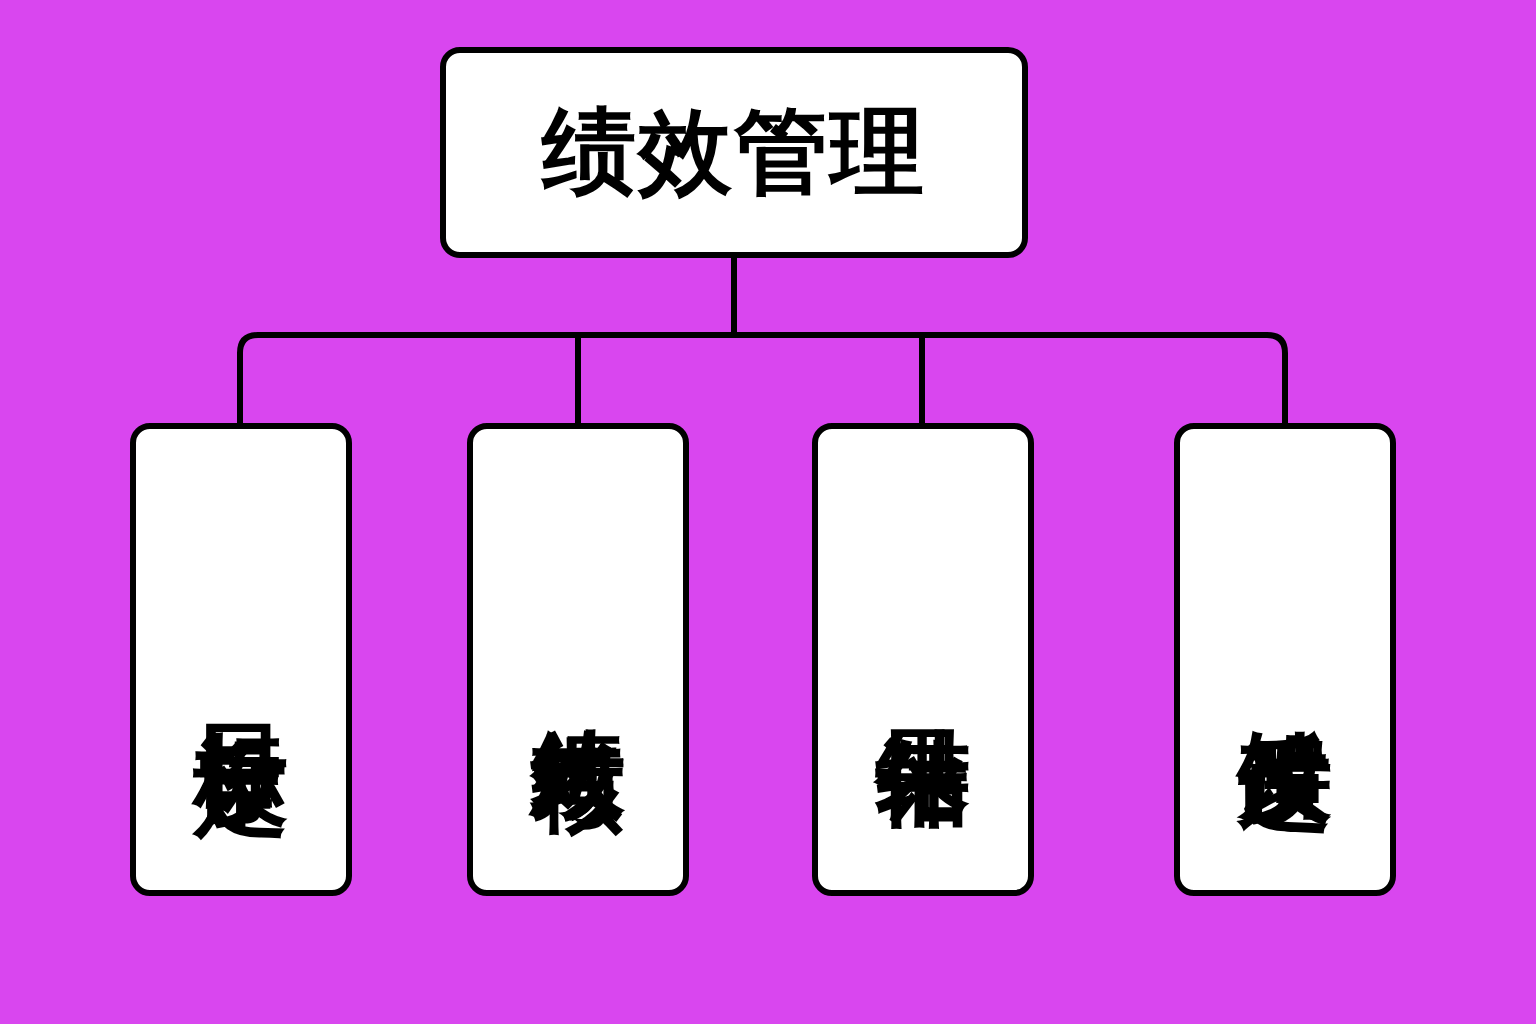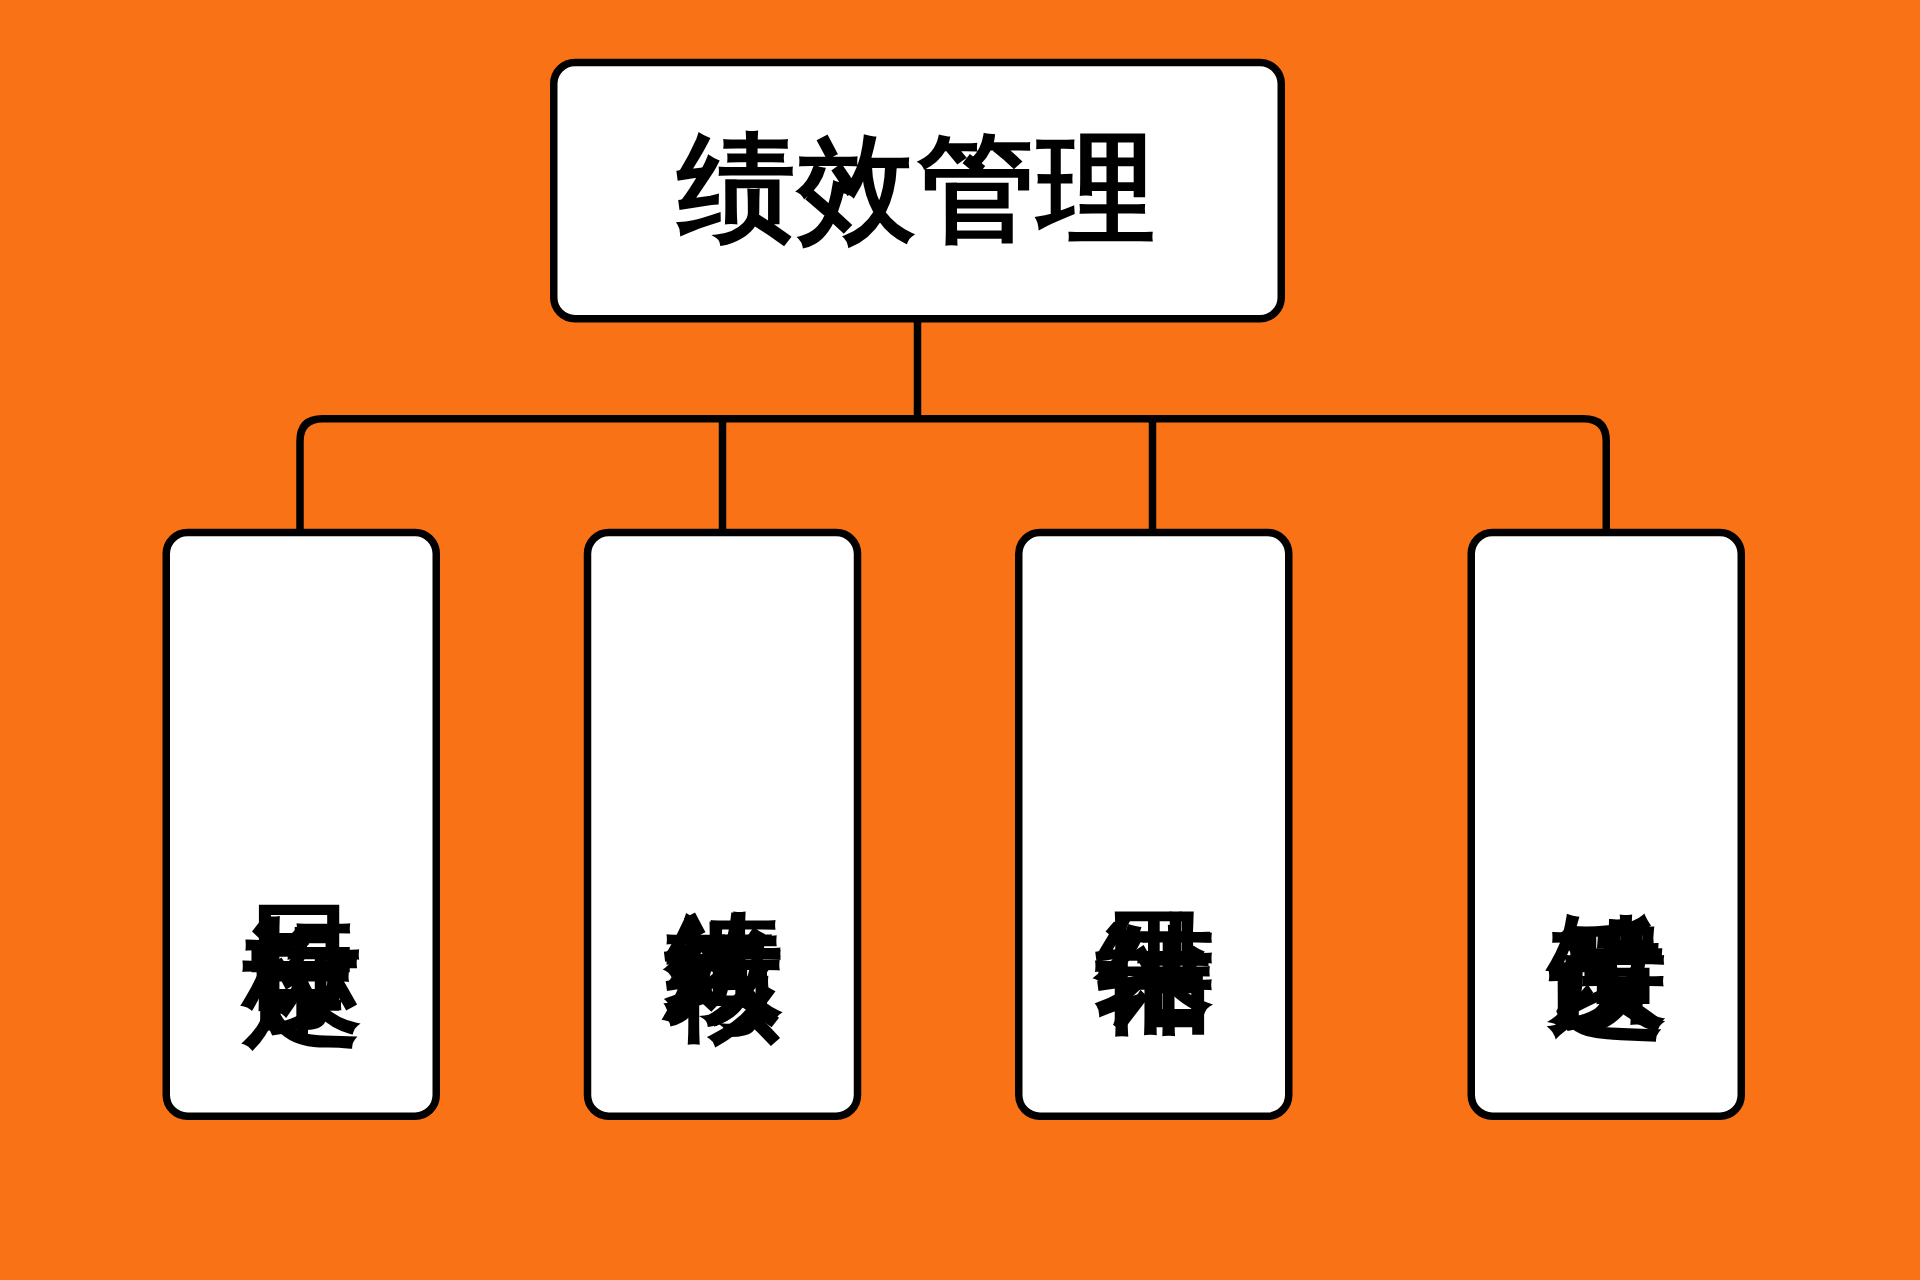--- a/index.html
+++ b/index.html
@@ -11,21 +11,21 @@
   body {
     width: 1536px;
     height: 1024px;
     font-family: "DejaVu Sans", "Liberation Sans", sans-serif;
     overflow: hidden;
   }
   #diagram-canvas {
     position: relative;
     width: 1536px;
     height: 1024px;
-    background: #f97316;
+    background: #d946ef;
   }
   .connector-layer {
     position: absolute;
     left: 0;
     top: 0;
     width: 1536px;
     height: 1024px;
     pointer-events: none;
   }
   .node {

